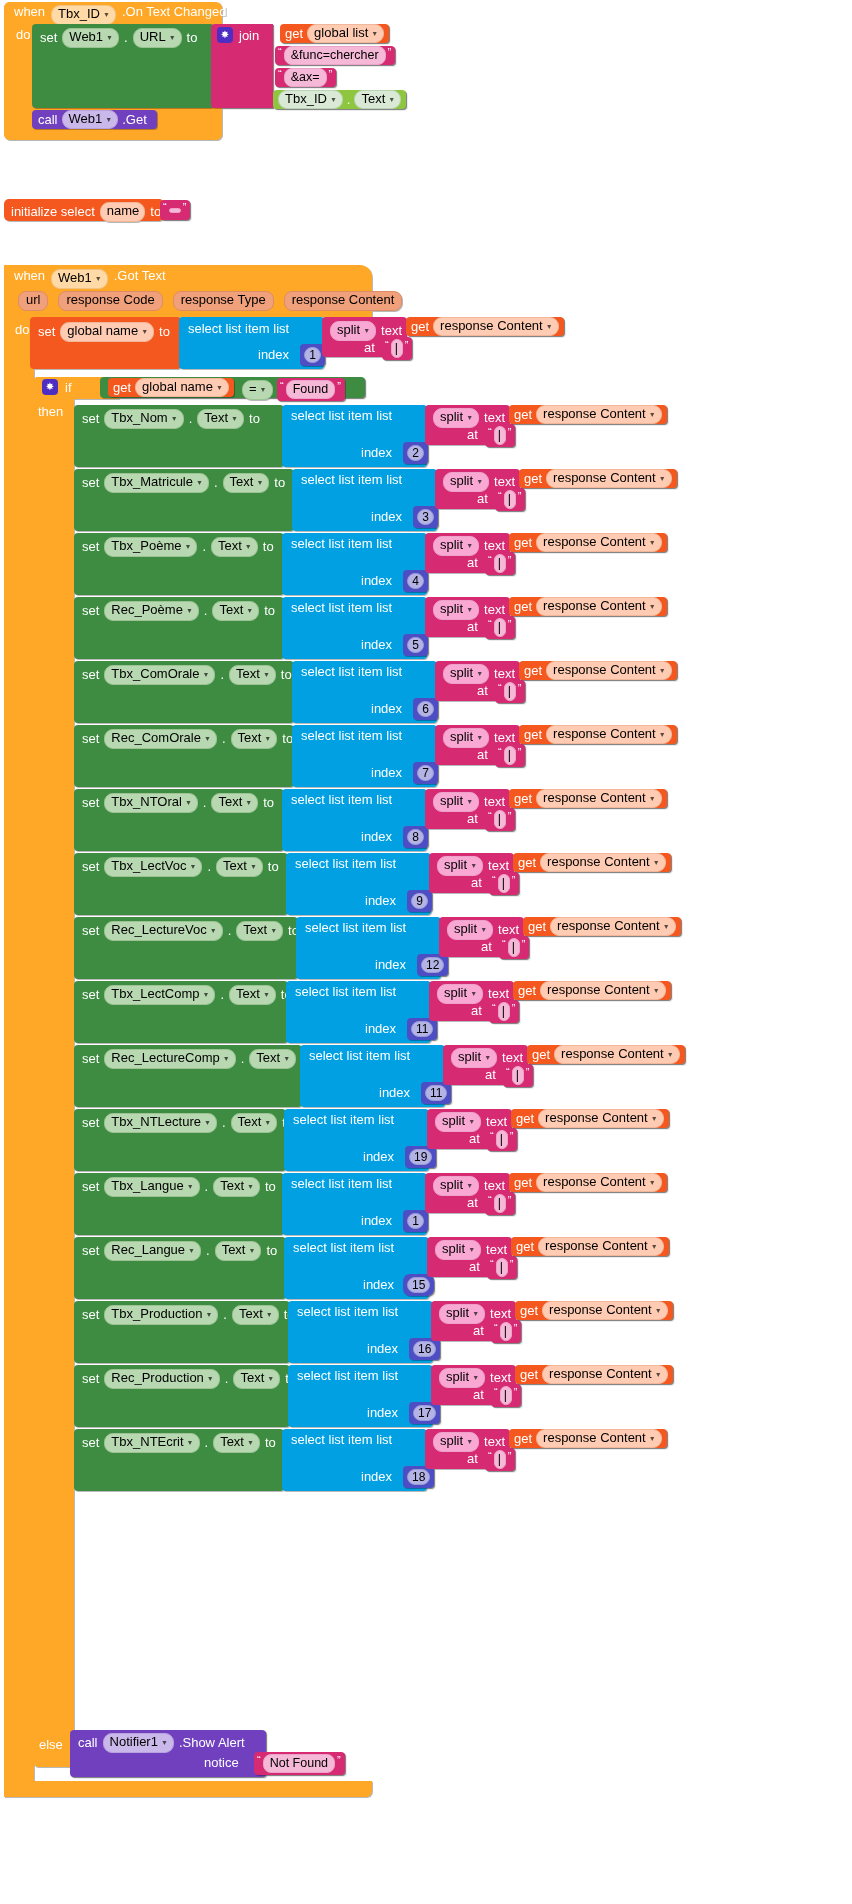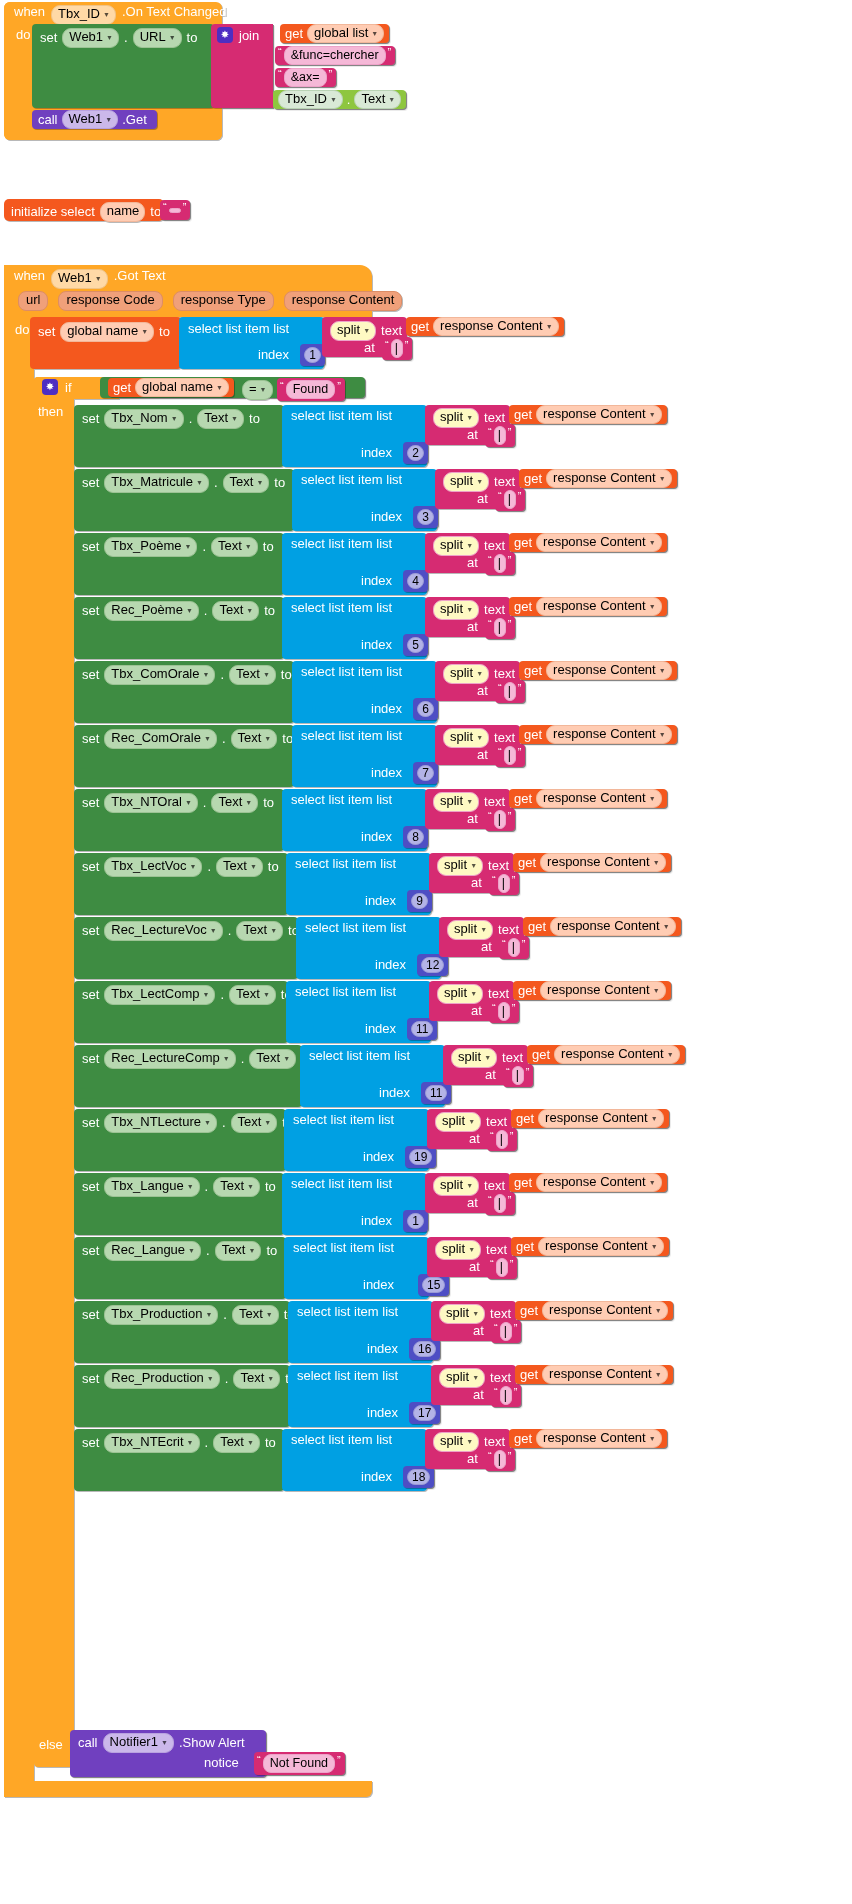--- a/index.html
+++ b/index.html
@@ -21,21 +21,21 @@
     border-radius:9px; padding:1px 5px 2px 6px;
     font-size:13px; color:#000; white-space:nowrap;
     border:1px solid rgba(0,0,0,.18);
     line-height:1.15;
   }
   .fld .caret { font-size:7px; opacity:.65; transform:translateY(1px); }
   .fld.green  { background:#b7d8b0; border-color:#9cc394; }
   .fld.peach  { background:#ffccb3; border-color:#f2b79a; }
   .fld.orange { background:#ffd9a6; border-color:#f0c386; }
   .fld.violet { background:#cbb8ea; border-color:#b9a2e0; }
-  .fld.pinkf  { background:#fef9c3; border-color:#eda3c9; }
+  .fld.pinkf  { background:#f9a8d4; border-color:#eda3c9; }
   .fld.param  { background:#f0a07a; border-color:#dd8d66; border-radius:8px; padding:1px 7px 2px; }
   .fld.plain  { background:#d9e9d6; border-color:#b9d3b4; }
 
   
   .c-setprop  { background:#3e8c42; }
   .c-setglob  { background:#f4581e; }
   .c-getglob  { background:#f4581e; }
   .c-ctrl     { background:#ffa726; }
   .c-list     { background:#00a0e3; }
   .c-text     { background:#d62b72; }
@@ -881,21 +881,21 @@
         <span class="fld green">
           <span>Text</span>
           <span class="caret">▼</span>
         </span>
         <span class="lbl">to</span>
       </div>
 
       <div class="pc c-list" style="left:210px; top:0; width:145px; height:62px; border-radius:4px;"></div>
       <div class="pc lbl" style="left:219px; top:4px;">select list item  list</div>
       <div class="pc lbl" style="left:289px; top:41px;">index</div>
-      <div class="pc numblk shadow" style="left:344px; top:37px;">
+      <div class="pc numblk shadow" style="left:329px; top:37px;border-radius:7px;">
         <span class="num">15</span>
       </div>
 
       <div class="pc c-text" style="left:353px; top:0; width:85px; height:40px; border-radius:4px;"></div>
       <div class="pc" style="left:361px; top:3px; display:flex; align-items:center; gap:5px;">
         <span class="fld pinkf">
           <span>split</span>
           <span class="caret">▼</span>
         </span>
         <span class="lbl">text</span>

